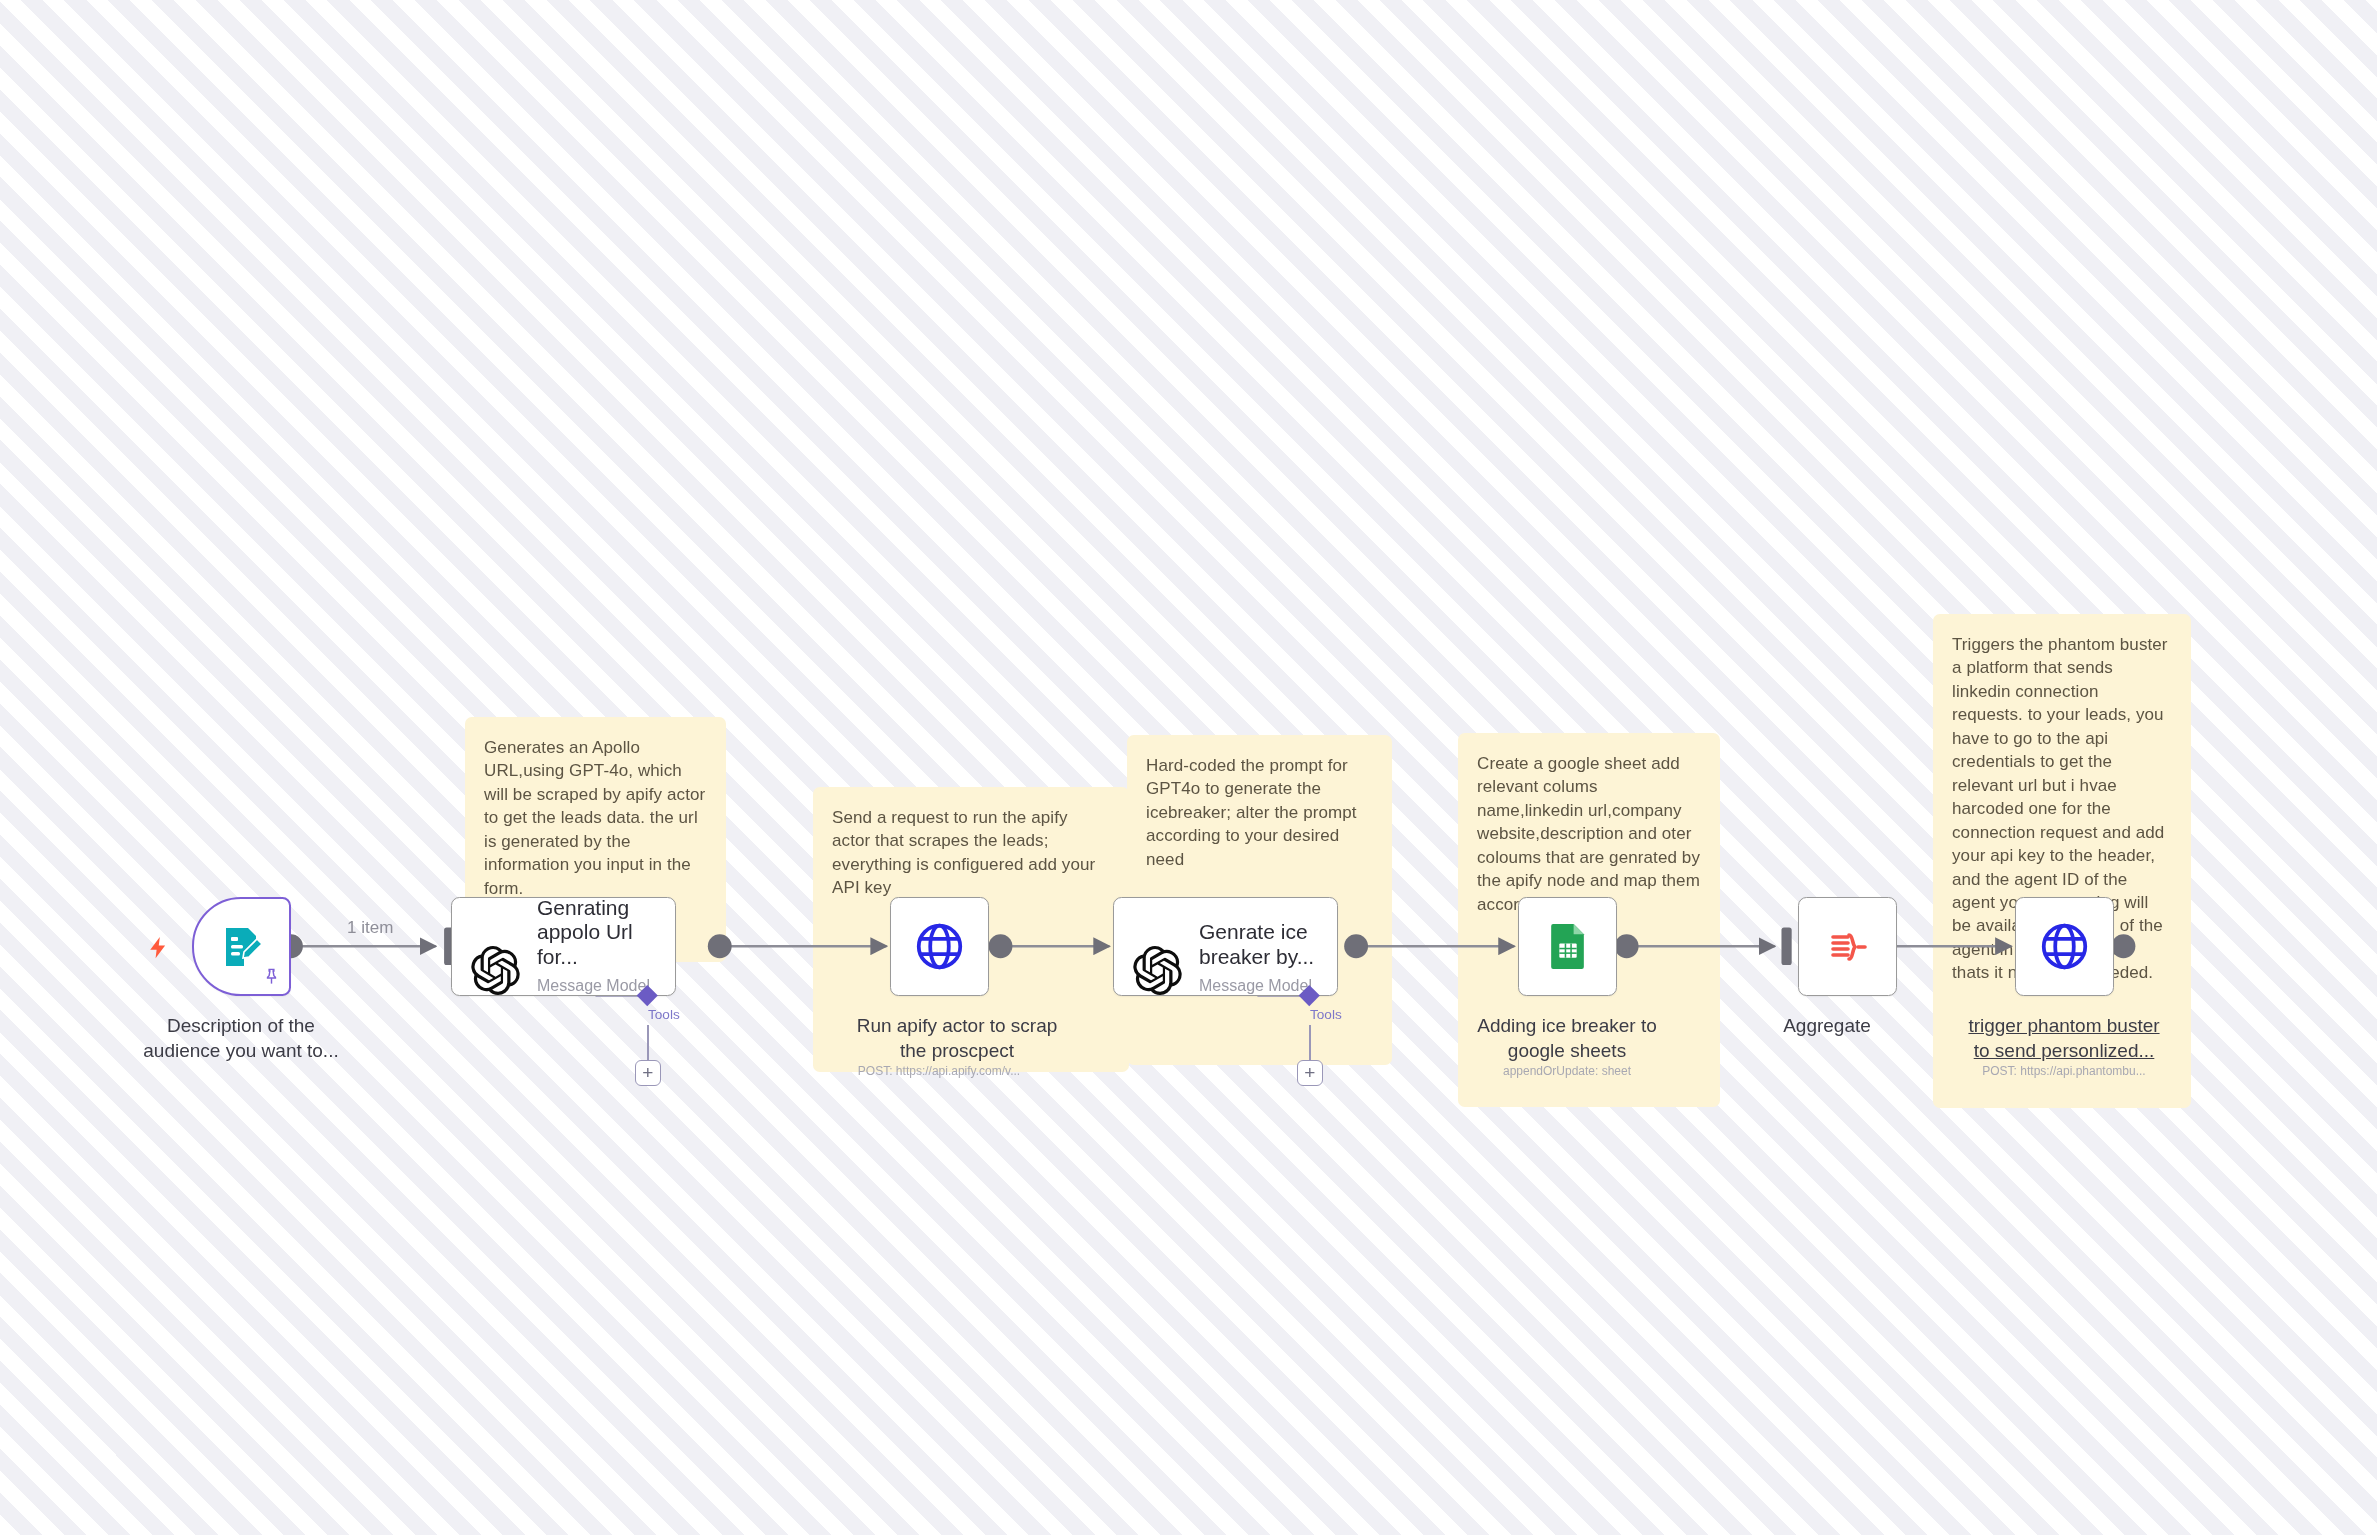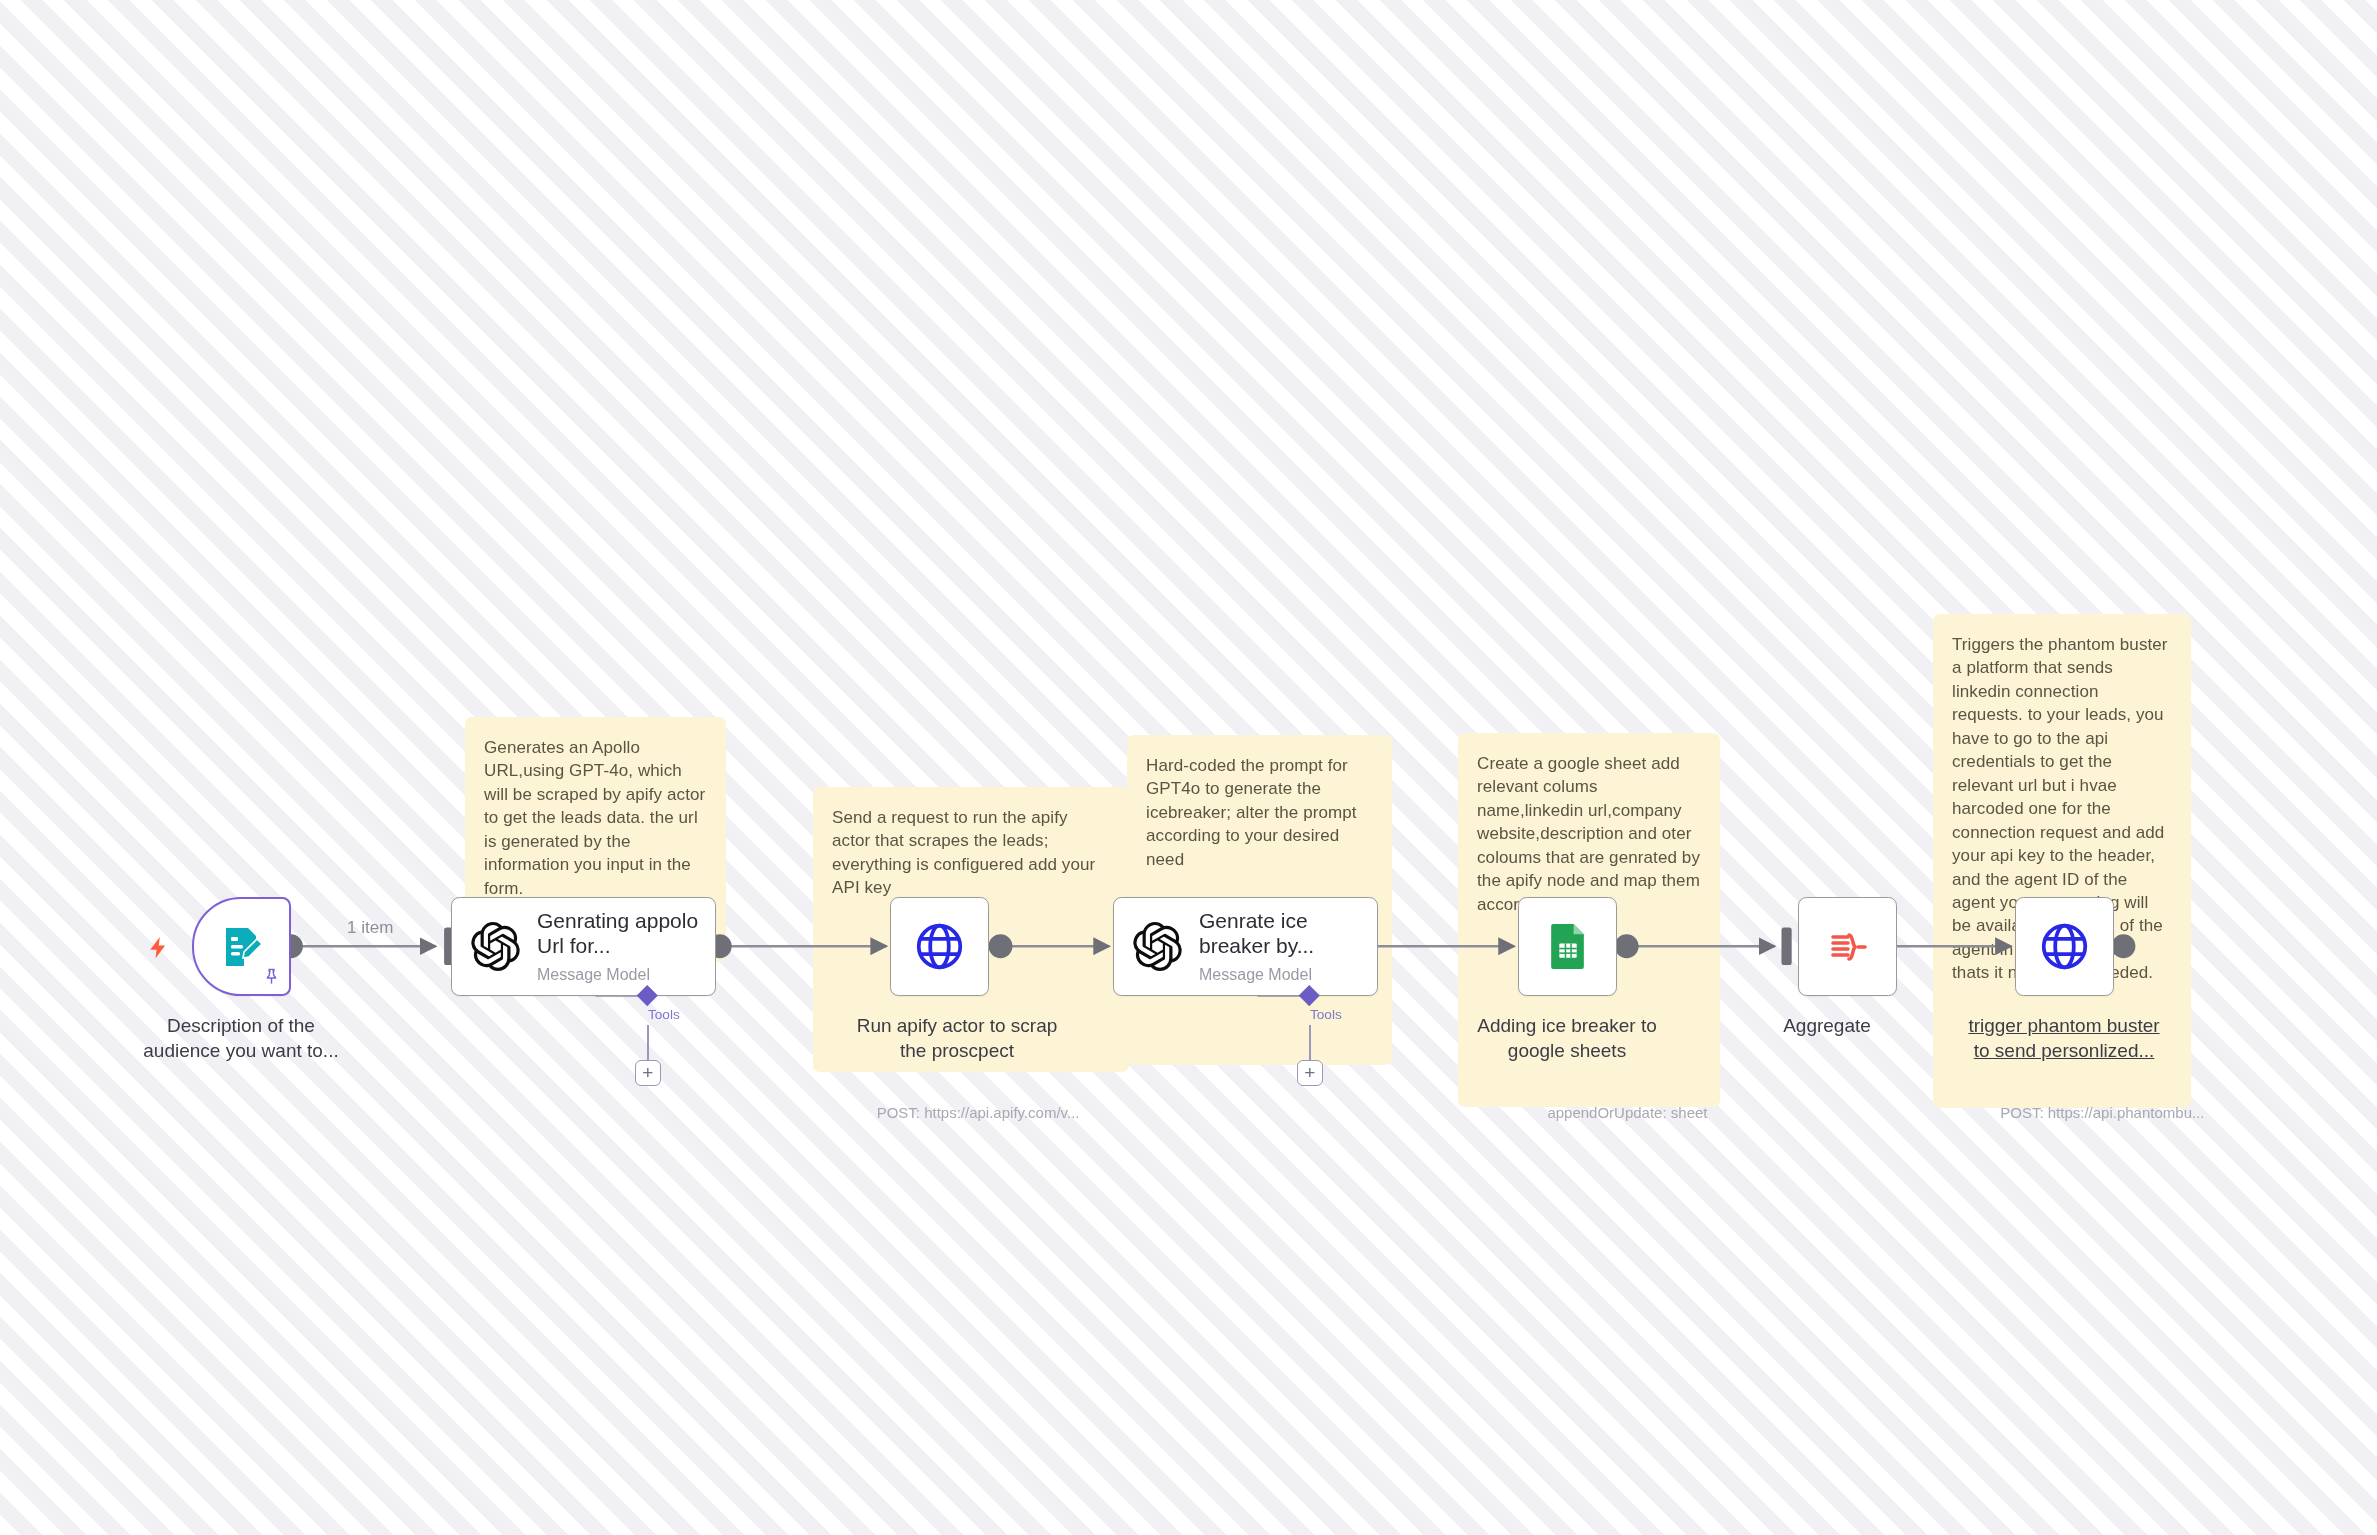--- a/index.html
+++ b/index.html
@@ -68,24 +68,25 @@
     display: flex;
     align-items: center;
     box-shadow: 0 0.9px 1.7px rgba(0,0,0,.05);
   }
   .node-box.square {
     width: 99px;
     height: 99px;
     justify-content: center;
   }
   .node-box.wide {
-    width: 265px;
+    width: 225px;
     height: 99px;
     padding-left: 19px;
     gap: 17px;
+    align-items: flex-end;
   }
   .node-box.trigger {
     width: 99px;
     height: 99px;
     justify-content: center;
     border: 2.6px solid #7d5fd6;
     border-radius: 8.5px 8.5px 8.5px 8.5px;
     border-top-left-radius: 49px;
     border-bottom-left-radius: 49px;
   }
@@ -123,25 +124,24 @@
     font-size: 19px;
     color: #3c3c46;
     line-height: 1.3;
     white-space: pre-line;
     width: 247px;
   }
   .node-op {
     position: absolute;
     left: 50%;
     transform: translateX(-50%);
-    text-align: right;
-    font-size: 15px;
+    text-align: center;
+    font-size: 12px;
     color: #a8a8b2;
     width: 281px;
-    margin-top: 40px;
   }
 
   
   .pin-badge {
     position: absolute;
     right: 8.5px;
     bottom: 5.1px;
     font-size: 17px;
     color: #7d5fd6;
     line-height: 1;

